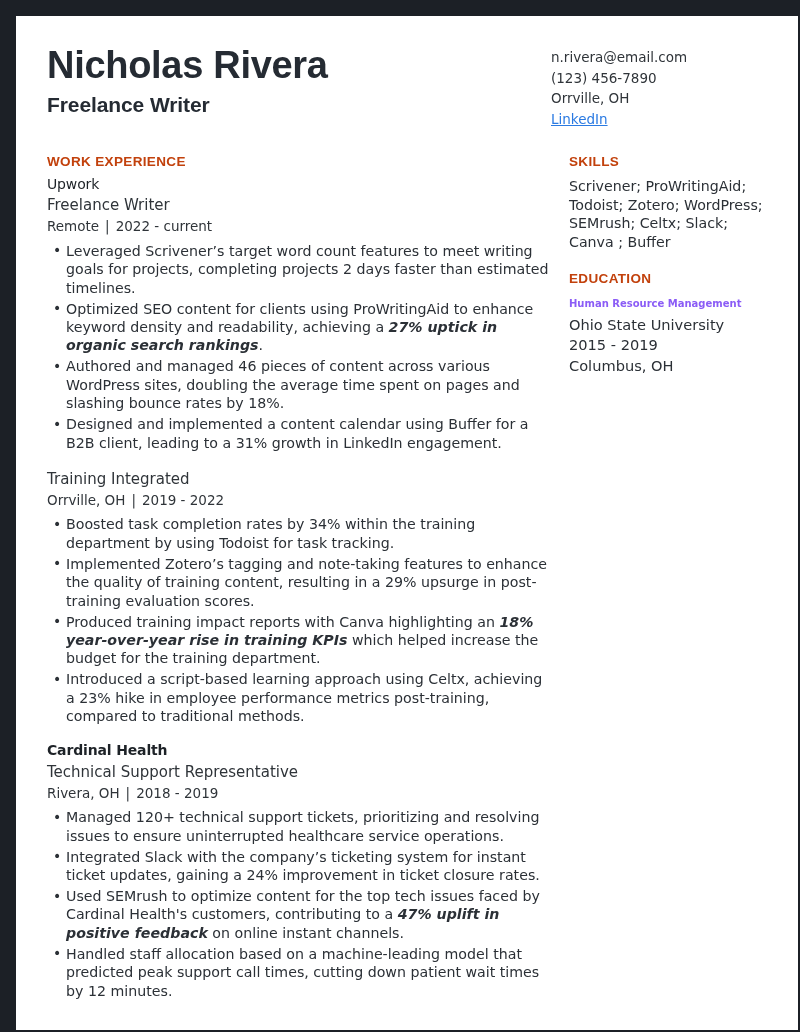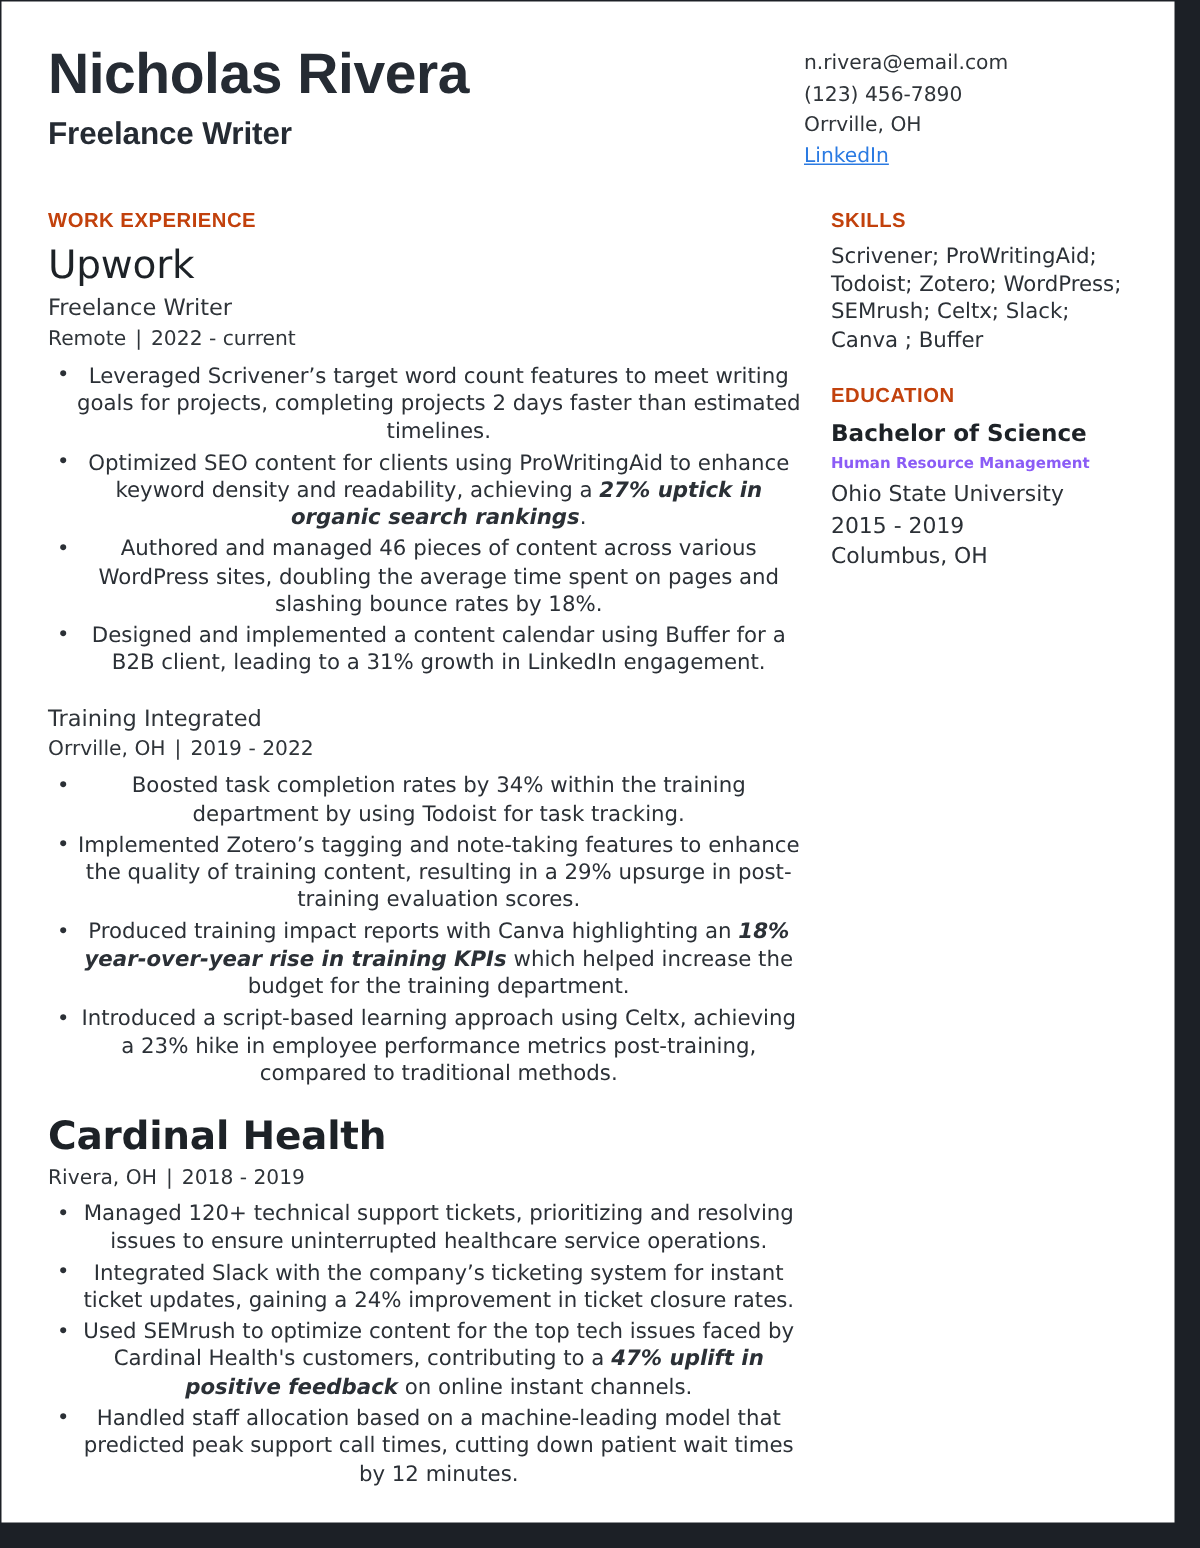--- a/index.html
+++ b/index.html
@@ -11,21 +11,21 @@
     width: 800px;
     height: 1032px;
     font-family: "DejaVu Sans", sans-serif;
     -webkit-font-smoothing: antialiased;
   }
   .page-frame {
     box-sizing: border-box;
     width: 800px;
     height: 1032px;
     background: #1c2026;
-    padding: 1px;
+    padding: 16px;
   }
   .page {
     box-sizing: border-box;
     width: 782px;
     height: 1014px;
     background: #ffffff;
     padding: 25px 29px 0 31px;
     overflow: hidden;
     position: relative;
   }
@@ -91,21 +91,21 @@
     color: #c2410c;
     margin: 0 0 7px 0;
     text-transform: uppercase;
   }
   .side .section-heading { margin-bottom: 8px; }
 
   
   .job { margin-bottom: 17px; }
   .job:last-child { margin-bottom: 0; }
   .company {
-    font-size: 26px;
+    font-size: 14px;
     color: #1d2227;
     line-height: 1.24;
     margin: 0;
     letter-spacing: -0.15px;
   }
   .company.weight-regular { font-weight: 400; }
   .company.weight-bold { font-weight: 700; }
   .role {
     font-size: 15px;
     color: #2f3439;
@@ -117,21 +117,20 @@
     color: #2f3439;
     line-height: 1.4;
     margin: 1px 0 0 0;
   }
   .meta .sep { padding: 0 6px; }
 
   .bullets {
     margin: 6px 0 0 0;
     padding: 0 0 0 19px;
     list-style: none;
-    text-align: center;
   }
   .bullets li {
     position: relative;
     font-size: 14.2px;
     line-height: 18.4px;
     color: #2b3036;
     margin-bottom: 2.5px;
     padding-left: 0;
   }
   .bullets li::before {
@@ -217,40 +216,40 @@
                 <p class="meta"><span>Orrville, OH</span><span class="sep">|</span><span>2019 - 2022</span></p>
                 <ul class="bullets">
                   <li><span>Boosted task completion rates by 34% within the training department by using Todoist for task tracking.</span></li>
                   <li><span>Implemented Zotero’s tagging and note-taking features to enhance the quality of training content, resulting in a 29% upsurge in post-training evaluation scores.</span></li>
                   <li><span>Produced training impact reports with Canva highlighting an </span><em>18% year-over-year rise in training KPIs</em><span> which helped increase the budget for the training department.</span></li>
                   <li><span>Introduced a script-based learning approach using Celtx, achieving a 23% hike in employee performance metrics post-training, compared to traditional methods.</span></li>
                 </ul>
               </div>
               <div class="job">
                 <p class="company weight-bold">Cardinal Health</p>
+                <p class="role">Technical Support Representative</p>
                 <p class="meta"><span>Rivera, OH</span><span class="sep">|</span><span>2018 - 2019</span></p>
                 <ul class="bullets">
                   <li><span>Managed 120+ technical support tickets, prioritizing and resolving issues to ensure uninterrupted healthcare service operations.</span></li>
                   <li><span>Integrated Slack with the company’s ticketing system for instant ticket updates, gaining a 24% improvement in ticket closure rates.</span></li>
                   <li><span>Used SEMrush to optimize content for the top tech issues faced by Cardinal Health's customers, contributing to a </span><em>47% uplift in positive feedback</em><span> on online instant channels.</span></li>
                   <li><span>Handled staff allocation based on a machine-leading model that predicted peak support call times, cutting down patient wait times by 12 minutes.</span></li>
                 </ul>
               </div>
             </div>
         </div>
       </div>
 
       <div class="col-side side">
         <div class="side-block">
           <div class="section-heading">SKILLS</div>
           <p class="side-text">Scrivener; ProWritingAid; Todoist; Zotero; WordPress; SEMrush; Celtx; Slack; Canva ; Buffer</p>
         </div>
         <div class="side-block">
           <div class="section-heading">EDUCATION</div>
-          <p class="edu-degree">Bachelor of Science</p>
           <p class="edu-field">Human Resource Management</p>
           <p class="edu-line">Ohio State University</p>
           <p class="edu-line">2015 - 2019</p>
           <p class="edu-line">Columbus, OH</p>
         </div>
       </div>
 
     </div>
   </div>
 </div>

